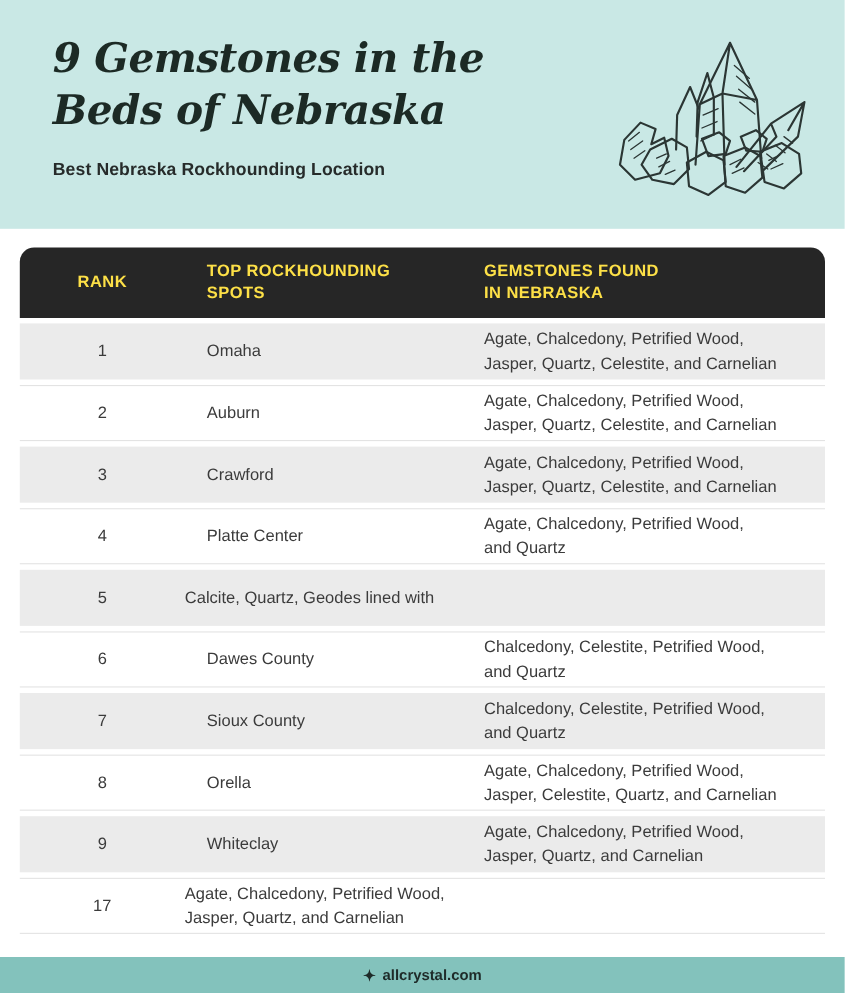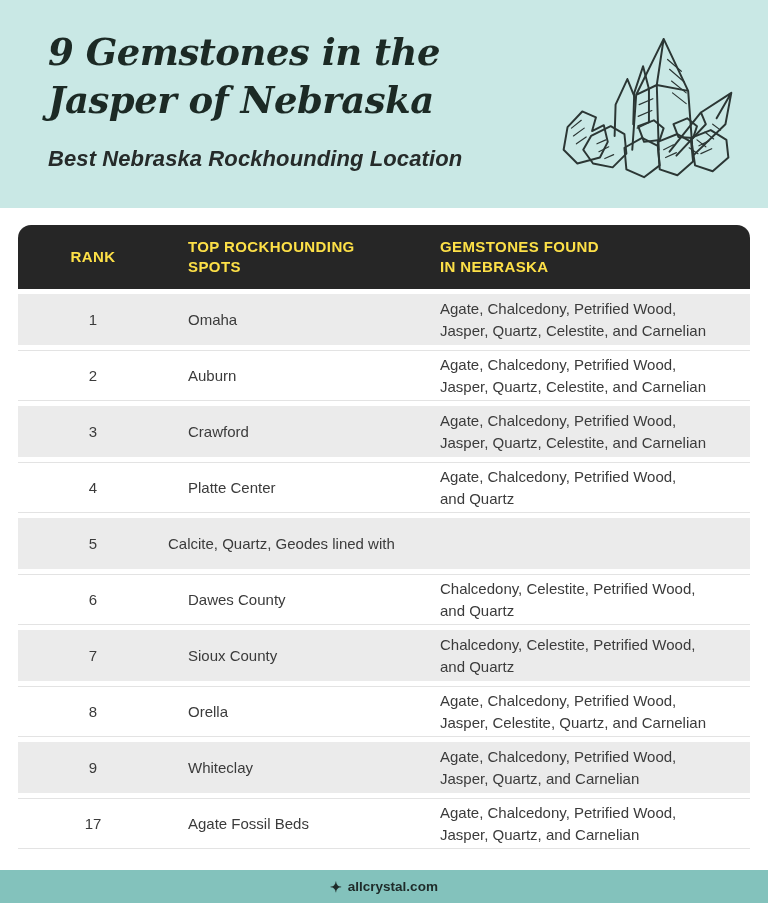--- a/index.html
+++ b/index.html
@@ -23,22 +23,22 @@
     position: absolute; left: 48px; top: 28px; margin: 0;
     font-family: "DejaVu Serif", serif;
     font-style: italic; font-weight: 700;
     font-size: 37px; line-height: 1.3;
     letter-spacing: -0.5px;
     color: #1c2a25;
   }
   .hero-title span { display: block; }
   .hero-subtitle {
     position: absolute; left: 48px; top: 146px; margin: 0;
-    font-size: 22px; font-weight: 700;
-    color: #262b2a; letter-spacing: 0.1px; font-style: italic;
+    font-size: 16px; font-weight: 700;
+    color: #262b2a; letter-spacing: 0.1px;
   }
   .crystal { position: absolute; right: 22px; top: 34px; }
 
   
   .table-wrap { margin: 17px 18px 0 18px; flex: 0 0 auto; }
   .thead {
     height: 64px; background: #262626;
     border-radius: 13px 13px 0 0;
     display: grid; grid-template-columns: 150px 272px 1fr;
     align-items: center;
@@ -79,21 +79,21 @@
   .sparkle { font-size: 14px; line-height: 1; }
 </style>
 </head>
 <body>
 
 <div class="page">
 
   <header class="hero">
     <h1 class="hero-title">
       <span>9 Gemstones in the</span>
-      <span>Jasper of Nebraska</span>
+      <span>Beds of Nebraska</span>
     </h1>
     <p class="hero-subtitle">Best Nebraska Rockhounding Location</p>
 
     <svg class="crystal" width="200" height="152" viewBox="0 0 200 155" fill="none" stroke="#2b3634" stroke-width="2" stroke-linejoin="round" stroke-linecap="round">
 
       <path d="M118 5 L90 62 L86 118 M118 5 L143 58 L147 112 M118 5 L111 52 L113 118 M90 62 L111 52 L143 58"></path>
 
       <g stroke-width="1.2">
         <path d="M122 26 l14 12 M124 36 l15 13 M126 48 l15 12 M127 60 l14 11"></path>
         <path d="M93 72 l14 -6 M92 84 l14 -6 M91 96 l13 -6"></path>
@@ -207,21 +207,20 @@
         <div class="row gray">
           <div class="cell-rank">9</div>
           <div class="cell-spot">Whiteclay</div>
           <div class="cell-gems">
             <span>Agate, Chalcedony, Petrified Wood,</span>
             <span>Jasper, Quartz, and Carnelian</span>
           </div>
         </div>
         <div class="row white">
           <div class="cell-rank">17</div>
-          <div class="cell-spot">Agate Fossil Beds</div>
           <div class="cell-gems">
             <span>Agate, Chalcedony, Petrified Wood,</span>
             <span>Jasper, Quartz, and Carnelian</span>
           </div>
         </div>
       </div>
   </main>
 
   <footer class="footer">
     <span class="sparkle">✦</span>

